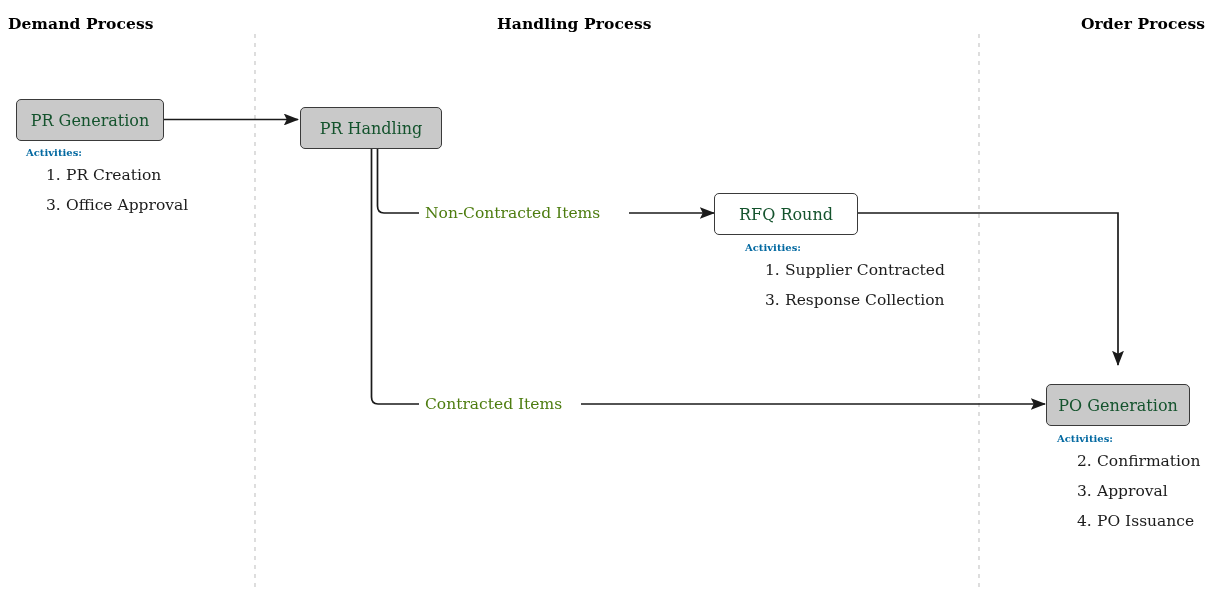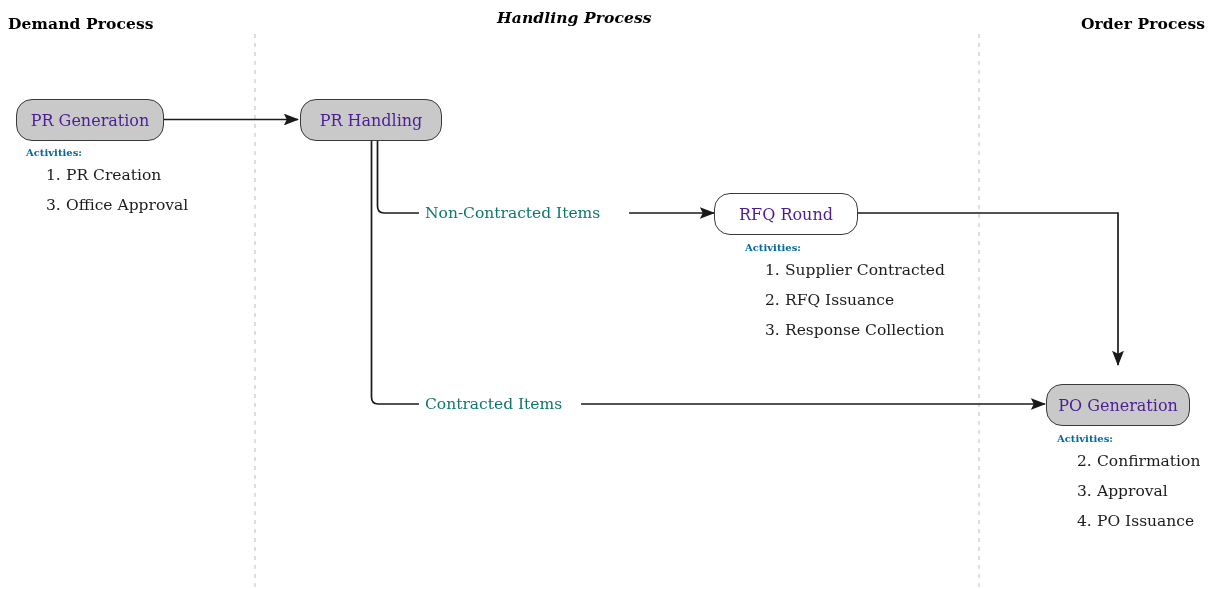--- a/index.html
+++ b/index.html
@@ -30,27 +30,27 @@
     font-weight: bold;
     font-size: 15.5px;
     letter-spacing: 0.1px;
     color: #000000;
     white-space: nowrap;
   }
   .node {
     position: absolute;
     box-sizing: border-box;
     border: 1.4px solid #3a3a3a;
-    border-radius: 16px;
+    border-radius: 5px;
     display: flex;
     align-items: center;
     justify-content: center;
     font-family: "DejaVu Serif", "Liberation Serif", serif;
     font-size: 16px;
-    color: #4c1d95;
+    color: #14532d;
     white-space: nowrap;
   }
   .node.filled { background: #c9c9c9; }
   .node.plain  { background: #ffffff; }
 
   .activities {
     position: absolute;
     font-family: "DejaVu Serif", "Liberation Serif", serif;
     font-size: 15.5px;
     color: #1c1c1c;
@@ -73,21 +73,21 @@
     line-height: 30px;
     padding-left: 20px;
     white-space: nowrap;
   }
   .activities ol li .num { display: inline-block; min-width: 20px; }
 
   .edge-label {
     position: absolute;
     font-family: "DejaVu Serif", "Liberation Serif", serif;
     font-size: 15.5px;
-    color: #0f766e;
+    color: #4d7c0f;
     background: #ffffff;
     padding: 0 6px;
     white-space: nowrap;
     transform: translateY(-50%);
   }
 </style>
 </head>
 <body>
 
 <div id="canvas">
@@ -109,26 +109,26 @@
     <path d="M371.5,141 L371.5,397 Q371.5,404 378,404 L424,404" fill="none" stroke="#1a1a1a" stroke-width="1.7"></path>
 
     <line x1="629" y1="213" x2="714" y2="213" stroke="#1a1a1a" stroke-width="1.7" marker-end="url(#arrowhead)"></line>
 
     <path d="M858,213 L1118,213 L1118,365" fill="none" stroke="#1a1a1a" stroke-width="1.7" marker-end="url(#arrowhead)"></path>
 
     <line x1="581" y1="404" x2="1045" y2="404" stroke="#1a1a1a" stroke-width="1.7" marker-end="url(#arrowhead)"></line>
   </svg>
 
   <div class="lane-title" style="left:8px; top:14px;">Demand Process</div>
-  <div class="lane-title" style="left:497px; top:8px;font-style:italic;">Handling Process</div>
+  <div class="lane-title" style="left:497px; top:14px;">Handling Process</div>
   <div class="lane-title" style="left:1081px; top:14px;">Order Process</div>
 
   <div class="node filled" style="left:16px; top:99px; width:148px; height:42px;">PR Generation</div>
 
-  <div class="node filled" style="left:300px; top:99px; width:142px; height:42px;">PR Handling</div>
+  <div class="node filled" style="left:300px; top:107px; width:142px; height:42px;">PR Handling</div>
 
   <div class="node plain" style="left:714px; top:193px; width:144px; height:42px;">RFQ Round</div>
 
   <div class="node filled" style="left:1046px; top:384px; width:144px; height:42px;">PO Generation</div>
 
   <div class="edge-label" style="left:419px; top:213px;">Non-Contracted Items</div>
 
   <div class="edge-label" style="left:419px; top:404px;">Contracted Items</div>
 
   <div class="activities" style="left:26px; top:147px;">
@@ -143,23 +143,20 @@
     </ol>
   </div>
 
   <div class="activities" style="left:745px; top:242px;">
     <span class="act-head">Activities:</span>
     <ol>
       <li>
         <span class="num">1.</span><span>Supplier Contracted</span>
       </li>
       <li>
-        <span class="num">2.</span><span>RFQ Issuance</span>
-      </li>
-      <li>
         <span class="num">3.</span><span>Response Collection</span>
       </li>
     </ol>
   </div>
 
   <div class="activities" style="left:1057px; top:433px;">
     <span class="act-head">Activities:</span>
     <ol>
       <li>
         <span class="num">2.</span><span>Confirmation</span>

